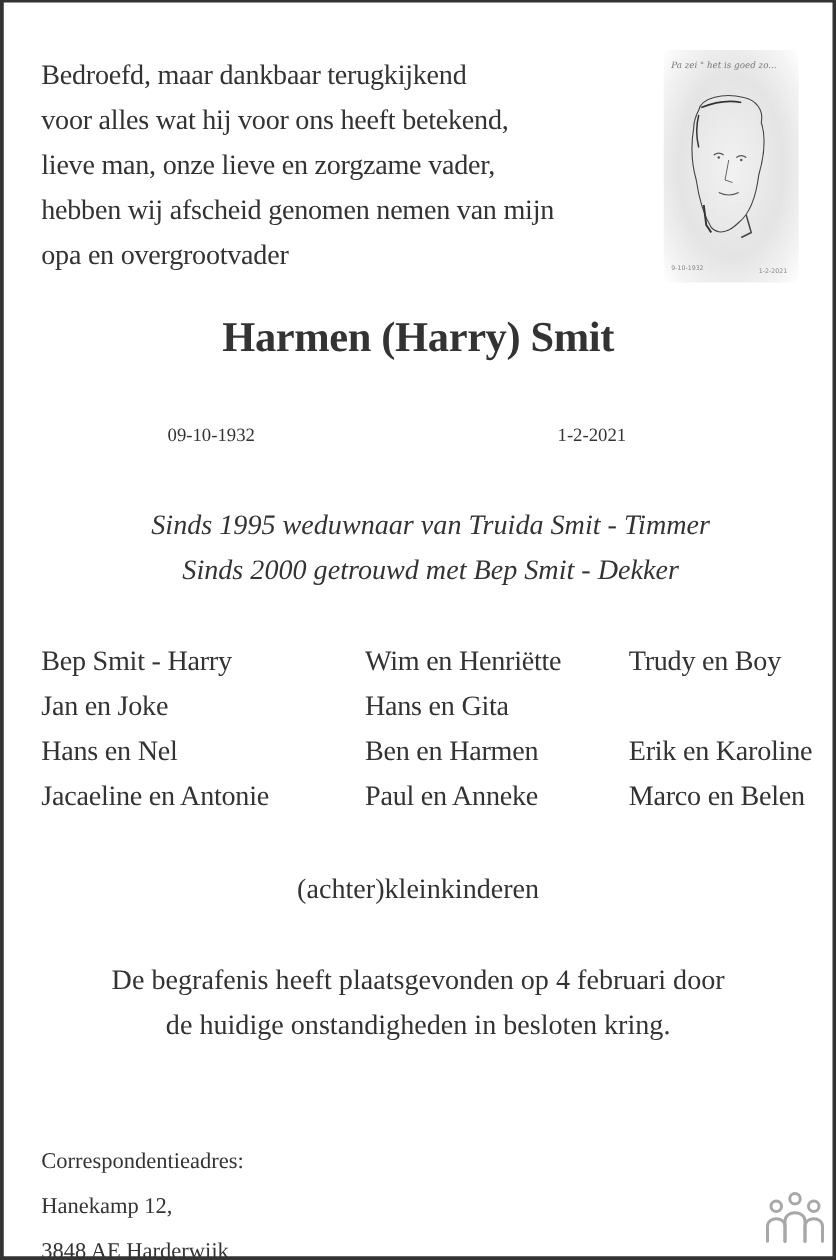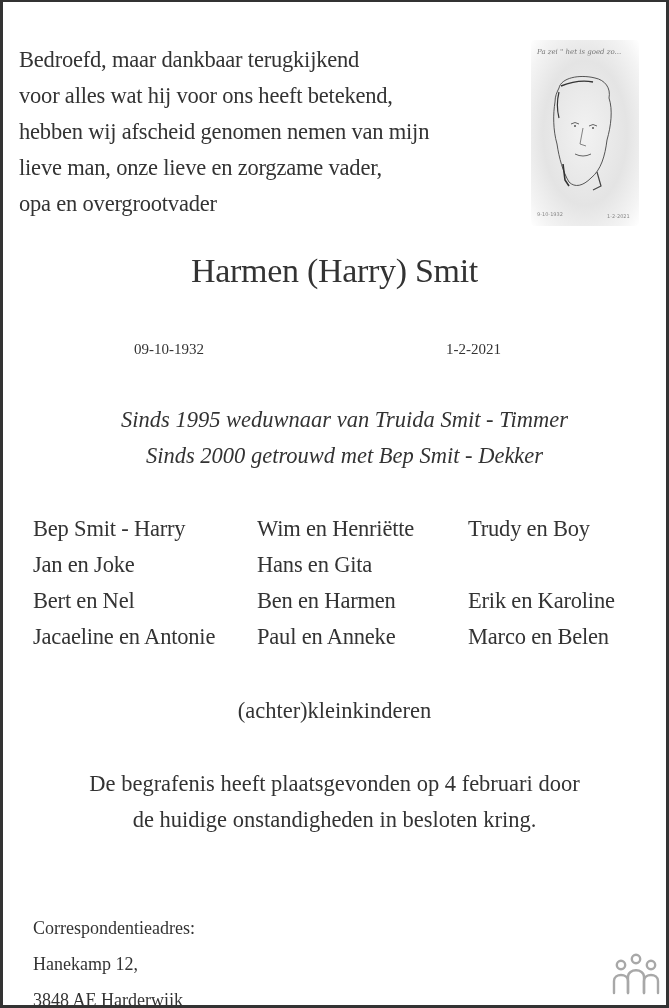--- a/index.html
+++ b/index.html
@@ -20,21 +20,21 @@
       background: #ffffff;
       border-top: 2px solid #333333;
       border-left: 3px solid #333333;
       border-right: 3px solid #333333;
       border-bottom: 3px solid #333333;
       font-family: "Liberation Serif", "DejaVu Serif", serif;
       color: #333333;
     }
     .abs { position: absolute; }
     .intro {
-      left: 16px;
+      left: 30px;
       top: 40px;
       font-size: 22.5px;
       line-height: 36px;
       letter-spacing: -0.2px;
       white-space: nowrap;
     }
     .intro div { height: 36px; }
     .portrait {
       left: 528px;
       top: 38px;
@@ -43,21 +43,21 @@
       background: radial-gradient(ellipse at center, #f2f2f2 0%, #e4e4e4 55%, #f4f4f4 85%, #ffffff 100%);
       border-radius: 4px;
       overflow: hidden;
     }
     .portrait svg { width: 100%; height: 100%; display: block; }
     .name {
       left: 0;
       width: 663px;
       top: 248px;
       text-align: center;
-      font-weight: normal;
+      font-weight: bold;
       font-size: 34px;
       line-height: 42px;
       letter-spacing: -0.3px;
     }
     .date {
       top: 331px;
       font-size: 15px;
       line-height: 32px;
       white-space: nowrap;
     }
@@ -75,21 +75,21 @@
     }
     .family-grid {
       left: 30px;
       top: 509px;
       font-size: 22.5px;
       line-height: 36px;
       letter-spacing: -0.2px;
     }
     .family-row { display: flex; height: 36px; white-space: nowrap; }
     .family-row .c1 { width: 224px; }
-    .family-row .c2 { width: 211px; }
+    .family-row .c2 { width: 211px; margin-left: 35px; }
     .family-row .c3 { width: 200px; }
     .center-line {
       left: 0;
       width: 663px;
       text-align: center;
       font-size: 22.5px;
       line-height: 36px;
       white-space: nowrap;
     }
     .address {
@@ -109,22 +109,22 @@
     }
   </style>
 </head>
 <body>
 
 <div class="card">
 
   <div class="abs intro">
     <div>Bedroefd, maar dankbaar terugkijkend</div>
     <div>voor alles wat hij voor ons heeft betekend,</div>
+    <div>lieve man, onze lieve en zorgzame vader,</div>
     <div>hebben wij afscheid genomen nemen van mijn</div>
-    <div>lieve man, onze lieve en zorgzame vader,</div>
     <div>opa en overgrootvader</div>
   </div>
 
   <div class="abs portrait">
     <svg viewBox="0 0 108 186">
       <text x="6" y="14" font-size="7" font-style="italic" fill="#777" font-family="DejaVu Serif, serif">Pa zei " het is goed zo...</text>
 
       <path d="M28 48 C30 38, 48 34, 64 38 C74 40, 80 48, 78 58 C82 70, 80 86, 76 100 C74 116, 70 130, 60 138 C52 146, 44 148, 38 142 C32 132, 28 118, 26 104 C22 90, 22 74, 24 62 C24 56, 26 52, 28 48 Z" fill="none" stroke="#444" stroke-width="0.9"></path>
       <path d="M30 46 C40 42, 52 40, 62 42" fill="none" stroke="#333" stroke-width="1.4"></path>
       <path d="M28 52 C26 60, 26 70, 28 78" fill="none" stroke="#333" stroke-width="1.2"></path>
@@ -156,21 +156,21 @@
     <div class="family-row">
       <span class="c1">Bep Smit - Harry</span>
       <span class="c2">Wim en Henriëtte</span>
       <span class="c3">Trudy en Boy</span>
     </div>
     <div class="family-row">
       <span class="c1">Jan en Joke</span>
       <span class="c2">Hans en Gita</span>
     </div>
     <div class="family-row">
-      <span class="c1">Bert en Nel</span>
+      <span class="c1">Hans en Nel</span>
       <span class="c2">Ben en Harmen</span>
       <span class="c3">Erik en Karoline</span>
     </div>
     <div class="family-row">
       <span class="c1">Jacaeline en Antonie</span>
       <span class="c2">Paul en Anneke</span>
       <span class="c3">Marco en Belen</span>
     </div>
   </div>
 

